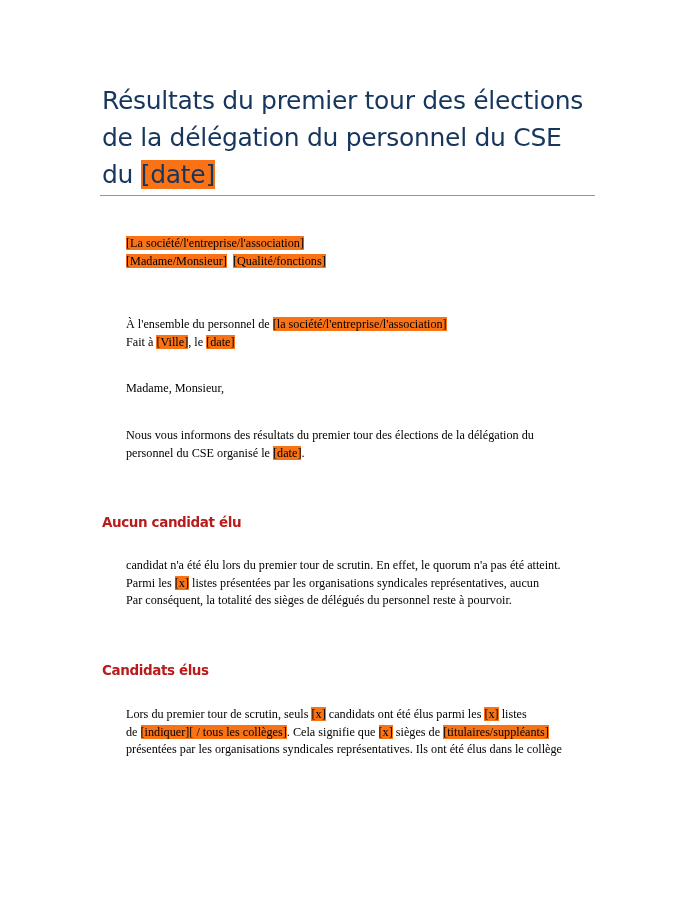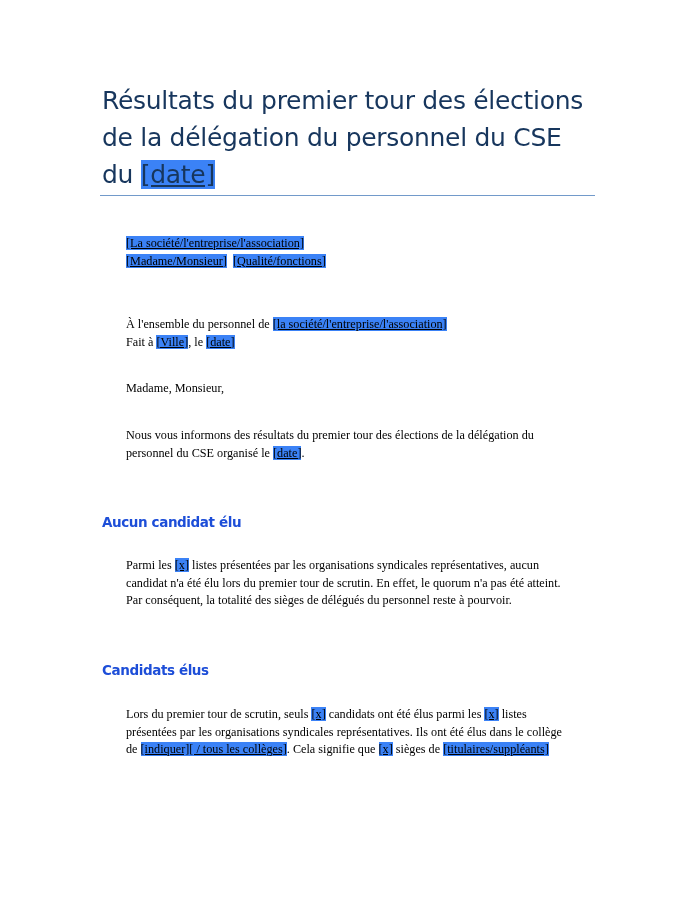--- a/index.html
+++ b/index.html
@@ -8,32 +8,32 @@
 
   .title {
     position: absolute; left: 102px; top: 82px; width: 500px;
     font-family: "DejaVu Sans", sans-serif;
     font-size: 25px; line-height: 37px; color: #17365d;
     letter-spacing: -0.3px; margin: 0; font-weight: normal;
   }
   .title .line { display: block; white-space: nowrap; }
   .rule { position: absolute; left: 100px; top: 195px; width: 495px; height: 0; border-top: 1.5px solid #4f81bd; opacity: 0.8; }
 
-  .hl { background: #3b82f6; text-decoration: underline; }
+  .hl { background: #f97316; }
   .body-text {
     font-family: "Liberation Serif", serif; font-size: 12.2px; color: #000000;
     line-height: 17.5px;
   }
   .block { position: absolute; left: 102px; }
   .block .line { display: block; white-space: nowrap; padding-left: 24px; }
 
   .heading {
     position: absolute; left: 102px; margin: 0;
     font-family: "DejaVu Sans", sans-serif; font-weight: bold;
-    font-size: 13.5px; color: #1d4ed8; letter-spacing: -0.4px;
+    font-size: 13.5px; color: #b91c1c; letter-spacing: -0.4px;
   }
 
   .footer {
     position: absolute; left: 357px; top: 846px; white-space: nowrap;
     font-family: "Liberation Sans", sans-serif; font-size: 11.5px; color: #000000;
   }
   .footer .site { color: #7f7f7f; }
 </style>
 </head>
 <body>
@@ -62,27 +62,27 @@
   </div>
 
   <div class="block body-text" style="top:427px;">
     <span class="line">Nous vous informons des résultats du premier tour des élections de la délégation du</span>
     <span class="line"><span>personnel du CSE organisé le </span><span class="hl">[date]</span><span>.</span></span>
   </div>
 
   <h2 class="heading" style="top:514px;">Aucun candidat élu</h2>
 
   <div class="block body-text" style="top:557px;">
+    <span class="line">candidat n'a été élu lors du premier tour de scrutin. En effet, le quorum n'a pas été atteint.</span>
     <span class="line"><span>Parmi les </span><span class="hl">[x]</span><span> listes présentées par les organisations syndicales représentatives, aucun</span></span>
-    <span class="line">candidat n'a été élu lors du premier tour de scrutin. En effet, le quorum n'a pas été atteint.</span>
     <span class="line">Par conséquent, la totalité des sièges de délégués du personnel reste à pourvoir.</span>
   </div>
 
   <h2 class="heading" style="top:662px;">Candidats élus</h2>
 
   <div class="block body-text" style="top:706px;">
     <span class="line"><span>Lors du premier tour de scrutin, seuls </span><span class="hl">[x]</span><span> candidats ont été élus parmi les </span><span class="hl">[x]</span><span> listes</span></span>
+    <span class="line"><span>de </span><span class="hl">[indiquer][ / tous les collèges]</span><span>. Cela signifie que </span><span class="hl">[x]</span><span> sièges de </span><span class="hl">[titulaires/suppléants]</span></span>
     <span class="line">présentées par les organisations syndicales représentatives. Ils ont été élus dans le collège</span>
-    <span class="line"><span>de </span><span class="hl">[indiquer][ / tous les collèges]</span><span>. Cela signifie que </span><span class="hl">[x]</span><span> sièges de </span><span class="hl">[titulaires/suppléants]</span></span>
   </div>
 
 
 </div>
 
 </body></html>

